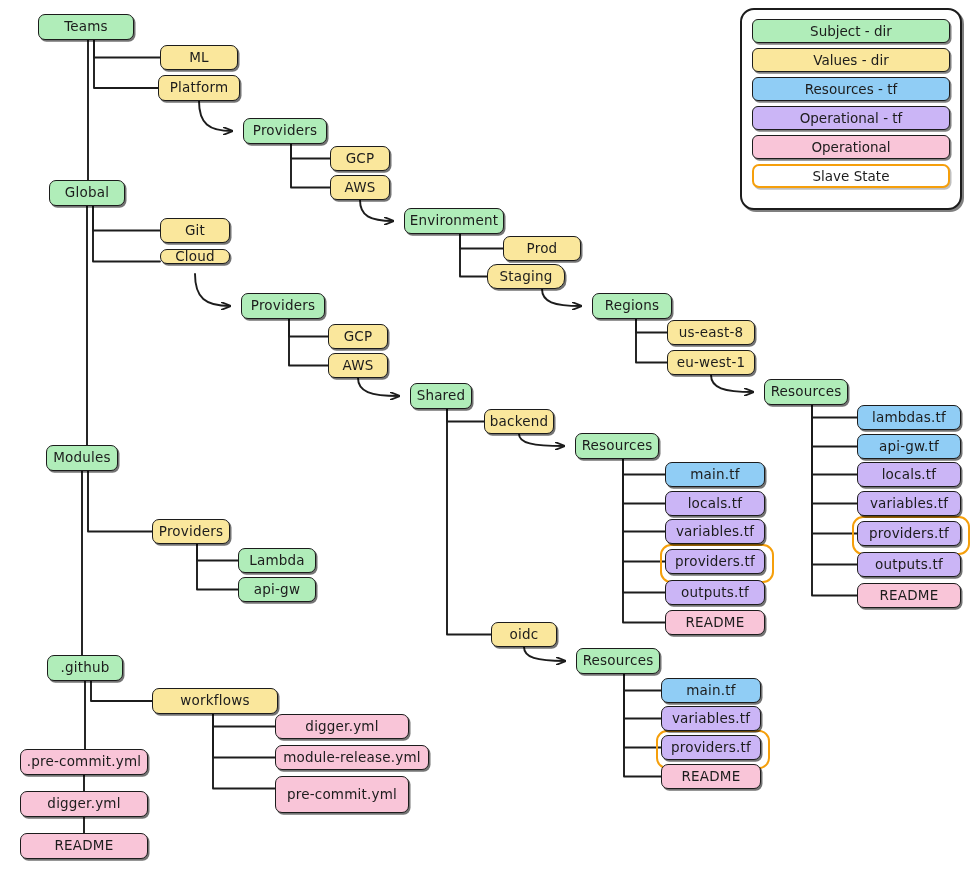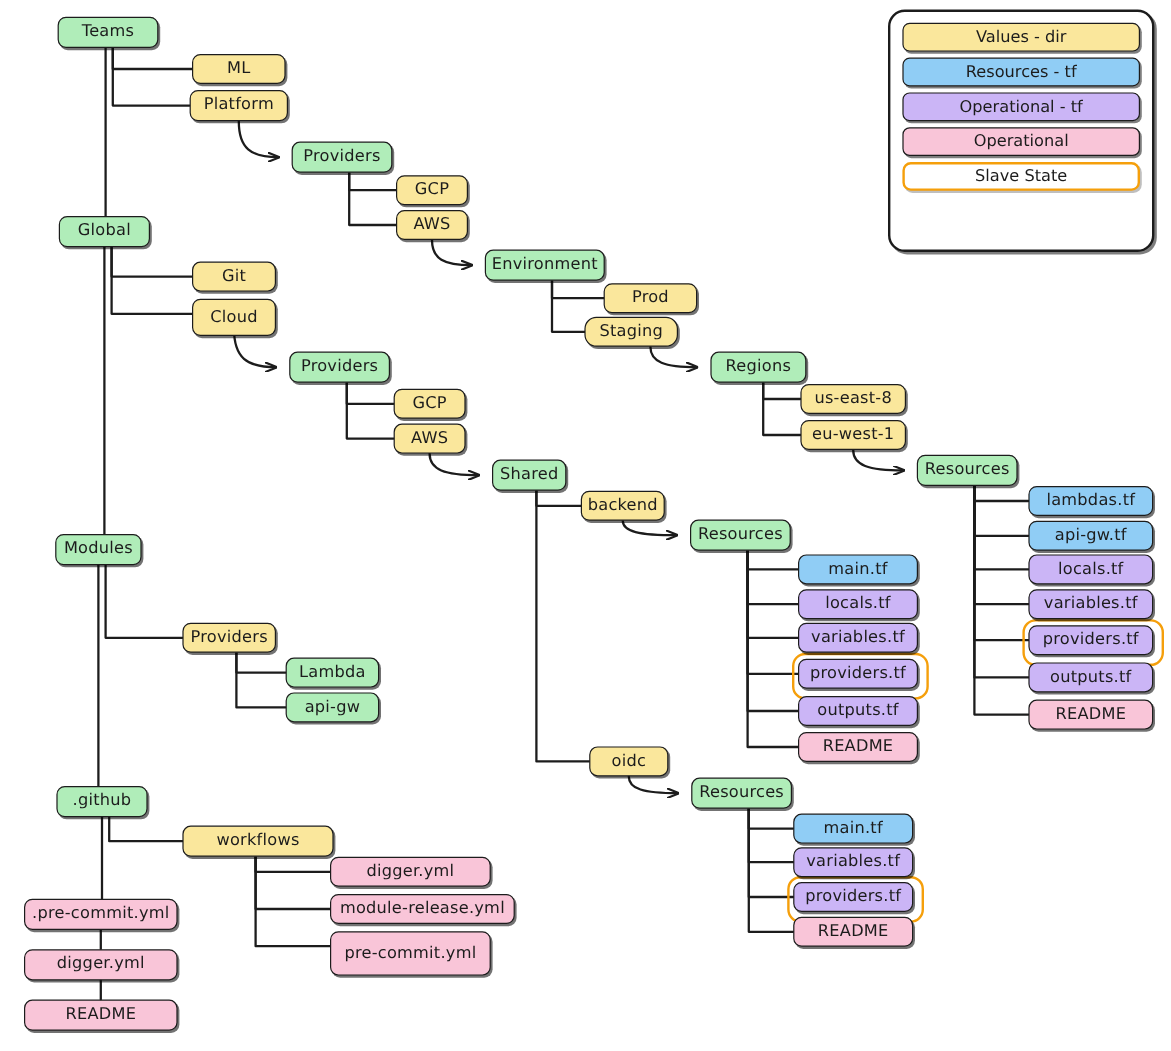--- a/index.html
+++ b/index.html
@@ -153,21 +153,21 @@
         <path d="M623,459 L623,592.5 L665,592.5"></path>
         <path d="M623,459 L623,622.5 L665,622.5"></path>
         <path d="M624,674 L624,690.5 L661,690.5"></path>
         <path d="M624,674 L624,718.5 L661,718.5"></path>
         <path d="M624,674 L624,747.5 L661,747.5"></path>
         <path d="M624,674 L624,776.5 L661,776.5"></path>
       </g>
   </svg>
 
   <div id="node-layer">
-      <div class="node t-subject" style="left: 48px; top: 14px; width: 84px; height: 26px;">
+      <div class="node t-subject" style="left: 38px; top: 14px; width: 96px; height: 26px;">
         <span>Teams</span>
       </div>
       <div class="node t-values" style="left: 160px; top: 45px; width: 78px; height: 25px;">
         <span>ML</span>
       </div>
       <div class="node t-values" style="left: 158px; top: 75px; width: 82px; height: 26px;">
         <span>Platform</span>
       </div>
       <div class="node t-subject" style="left: 243px; top: 118px; width: 84px; height: 26px;">
         <span>Providers</span>
@@ -177,21 +177,21 @@
       </div>
       <div class="node t-values" style="left: 330px; top: 175px; width: 60px; height: 25px;">
         <span>AWS</span>
       </div>
       <div class="node t-subject" style="left: 49px; top: 180px; width: 76px; height: 26px;">
         <span>Global</span>
       </div>
       <div class="node t-values" style="left: 160px; top: 218px; width: 70px; height: 25px;">
         <span>Git</span>
       </div>
-      <div class="node t-values" style="left: 160px; top: 249px; width: 70px; height: 31px;">
+      <div class="node t-values" style="left: 160px; top: 249px; width: 70px; height: 15px;">
         <span>Cloud</span>
       </div>
       <div class="node t-subject" style="left: 404px; top: 208px; width: 100px; height: 26px;">
         <span>Environment</span>
       </div>
       <div class="node t-values" style="left: 503px; top: 236px; width: 78px; height: 25px;">
         <span>Prod</span>
       </div>
       <div class="node t-values" style="left: 487px; top: 264px; width: 78px; height: 25px; border-radius: 10px;">
         <span>Staging</span>
@@ -318,20 +318,23 @@
       </div>
       <div class="node t-oper" style="left: 20px; top: 791px; width: 128px; height: 26px;">
         <span>digger.yml</span>
       </div>
       <div class="node t-oper" style="left: 20px; top: 833px; width: 128px; height: 26px;">
         <span>README</span>
       </div>
     </div>
 
   <div id="legend">
+      <div class="legend-row t-subject">
+        <span>Subject - dir</span>
+      </div>
       <div class="legend-row t-values">
         <span>Values - dir</span>
       </div>
       <div class="legend-row t-res">
         <span>Resources - tf</span>
       </div>
       <div class="legend-row t-oper_tf">
         <span>Operational - tf</span>
       </div>
       <div class="legend-row t-oper">

